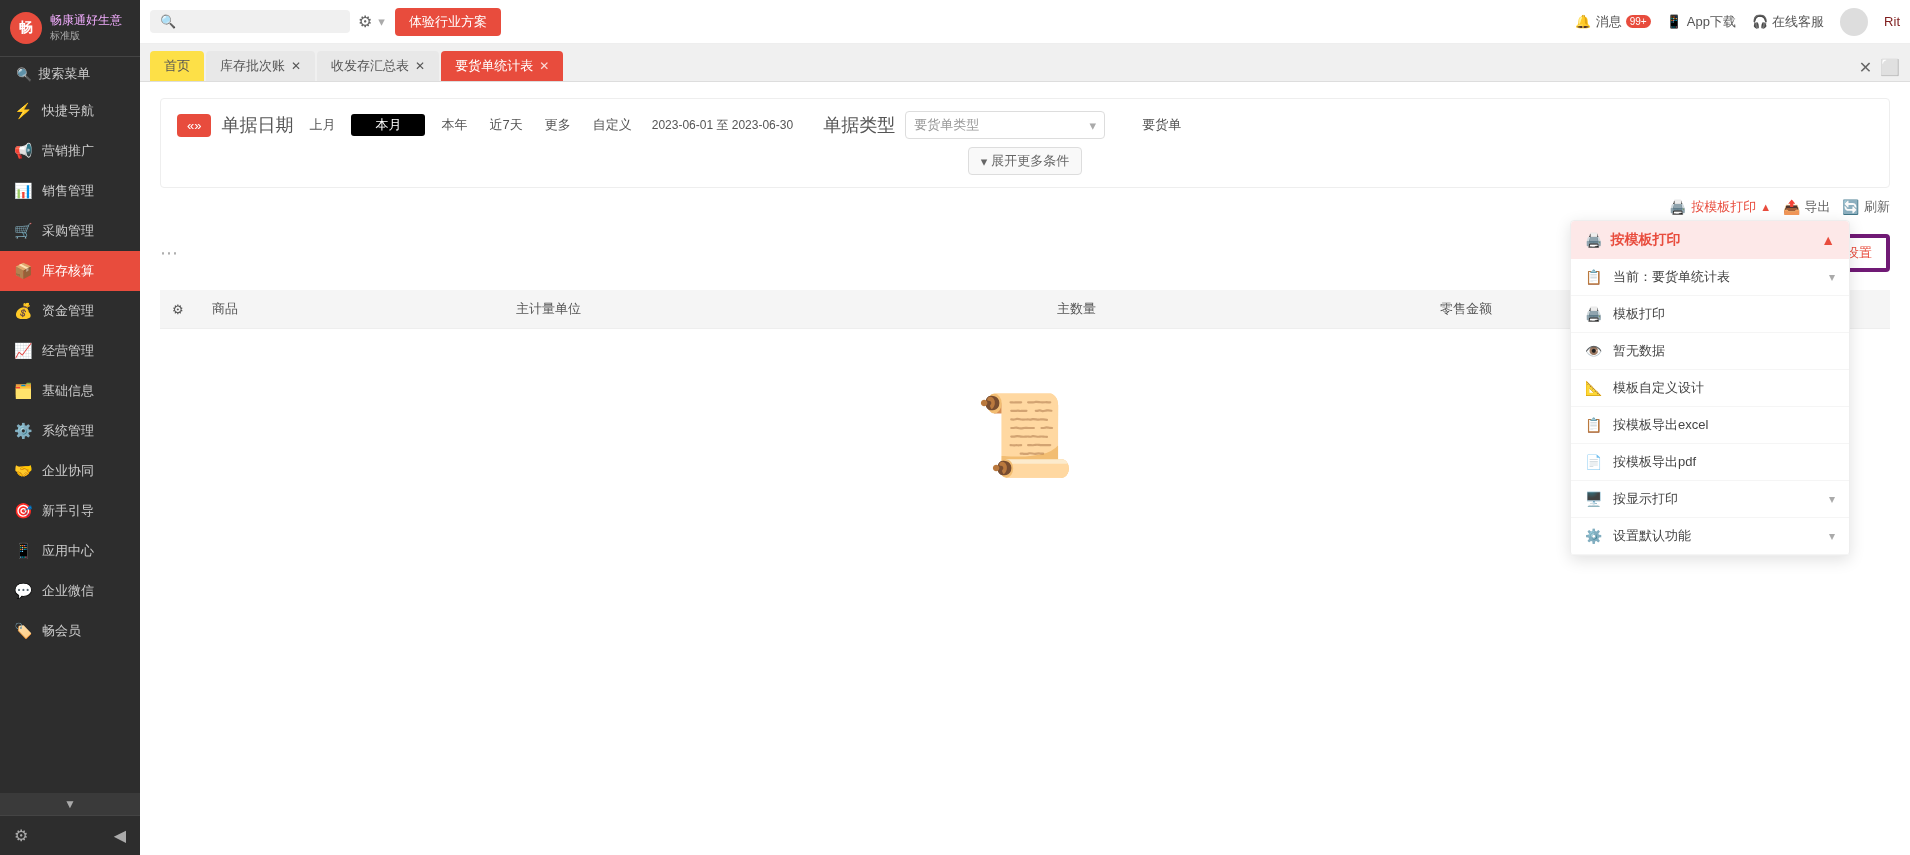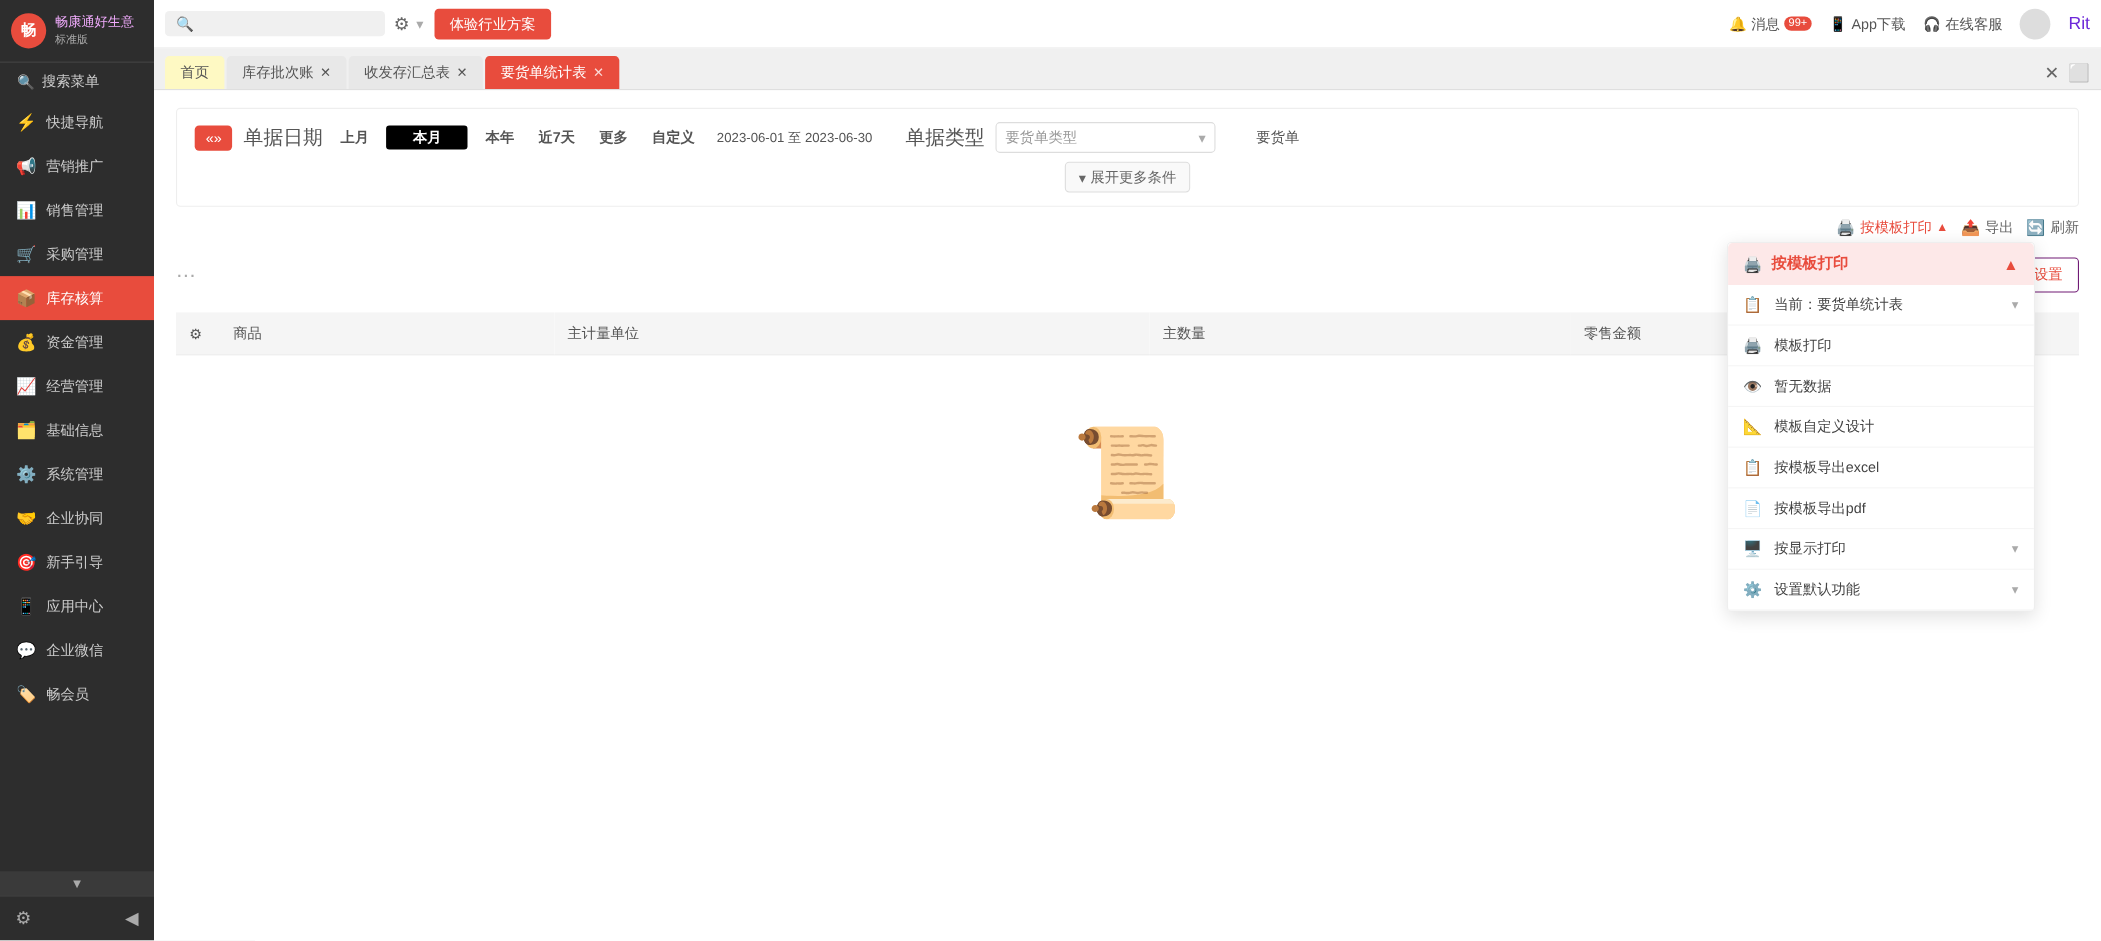--- a/index.html
+++ b/index.html
@@ -116,21 +116,21 @@
       border-radius: 4px 4px 0 0;
       background: #e8e8e8;
       color: #555;
       margin-right: 2px;
       display: flex; align-items: center; gap: 6px;
     }
     .tab.active {
       background: #e84c3d; color: white;
     }
     .tab-close { font-size: 12px; cursor: pointer; }
-    .tab-home { background: #fef9c3; }
+    .tab-home { background: #fde047; }
     .tab-window-btns {
       margin-left: auto; display: flex; gap: 8px; padding-right: 10px; padding-bottom: 4px;
     }
     .tab-window-btn { background: none; border: none; font-size: 16px; color: #666; cursor: pointer; }
 
     
     .page-area { flex: 1; overflow-y: auto; background: #f5f5f5; padding: 0; position: relative; }
     .page-inner { background: #fff; margin: 0; padding: 16px 20px; min-height: 100%; }
     .page-title { font-size: 18px; font-weight: bold; color: #333; margin-bottom: 14px; }
 
@@ -142,21 +142,21 @@
       padding: 12px 16px;
       margin-bottom: 10px;
     }
     .filter-row { display: flex; align-items: center; flex-wrap: wrap; gap: 10px; margin-bottom: 8px; }
     .filter-toggle-btn {
       background: #e84c3d; color: white; border: none; border-radius: 4px;
       padding: 4px 10px; cursor: pointer; font-size: 13px; display: flex; align-items: center;
     }
     .filter-label { color: #555; font-size: 18px; }
     .date-btn {
-      background: none; border: none; color: #555; font-size: 13px; cursor: pointer; padding: 2px 6px; font-weight: bold;
+      background: none; border: none; color: #555; font-size: 13px; cursor: pointer; padding: 2px 6px;
     }
     .date-btn.active {
       background: #000000; color: white; border-radius: 3px; padding: 2px 24px;
     }
     .date-range { color: #555; font-size: 12px; margin-left: 4px; }
     .filter-type-select {
       border: 1px solid #ddd; border-radius: 4px; padding: 4px 8px; font-size: 13px;
       background: white; color: #555; min-width: 200px; cursor: pointer;
       display: flex; align-items: center; justify-content: space-between;
     }
@@ -172,21 +172,21 @@
     .table-toolbar {
       display: flex; align-items: center; justify-content: space-between;
       padding: 8px 0;
     }
     .table-actions { display: flex; align-items: center; gap: 8px; }
     .query-btn {
       background: #e84c3d; color: white; border: none; border-radius: 4px;
       padding: 6px 18px; cursor: pointer; font-size: 13px; font-weight: bold;
     }
     .settings-btn {
-      border: 1px solid #701a75; color: #e84c3d; background: #fff; border-radius: 4px;
+      border: 4px solid #701a75; color: #e84c3d; background: #fff; border-radius: 4px;
       padding: 6px 14px; cursor: pointer; font-size: 13px;
     }
     table { width: 100%; border-collapse: collapse; }
     thead tr { background: #f5f5f5; }
     th, td { padding: 10px 12px; text-align: left; border-bottom: 1px solid #eee; font-size: 13px; }
     th { color: #555; font-weight: normal; }
     .th-gear { width: 40px; }
     .empty-state { text-align: center; padding: 60px 0; color: #aaa; }
     .empty-text { font-size: 14px; color: #aaa; }
 
@@ -344,21 +344,21 @@
       </div>
       <div class="topbar-right-item">
         <span>📱</span>
         <span>App下载</span>
       </div>
       <div class="topbar-right-item">
         <span>🎧</span>
         <span>在线客服</span>
       </div>
       <div class="topbar-avatar"></div>
-      <span style="color:#6d28d9; font-size:16px;">Rit</span>
+      <span style="color:#7f1d1d; font-size:13px;">Rit</span>
     </div>
   </div>
 
   <div class="tabs">
     <div class="tab tab-home">
       <span>首页</span>
     </div>
     <div class="tab">
       <span>库存批次账</span>
       <span class="tab-close">✕</span>

